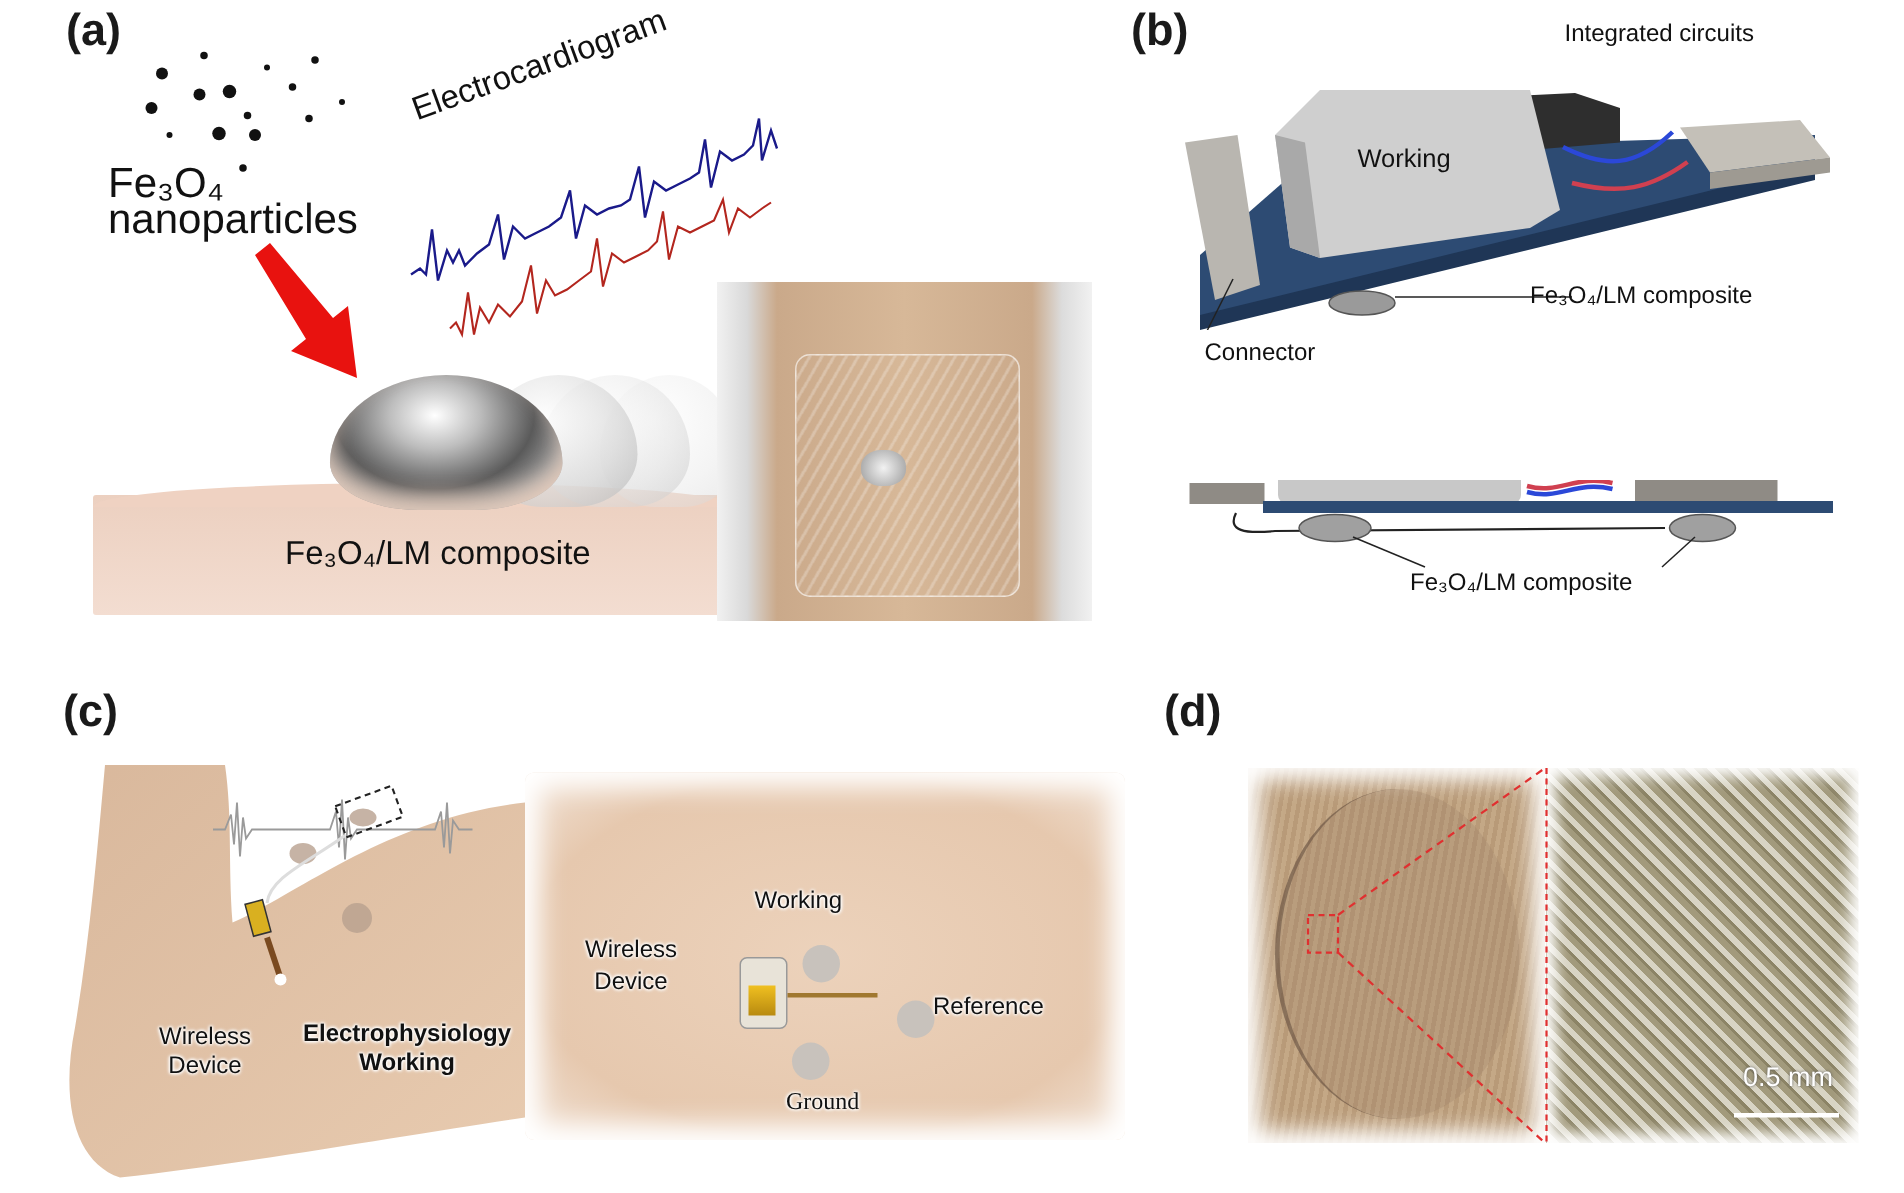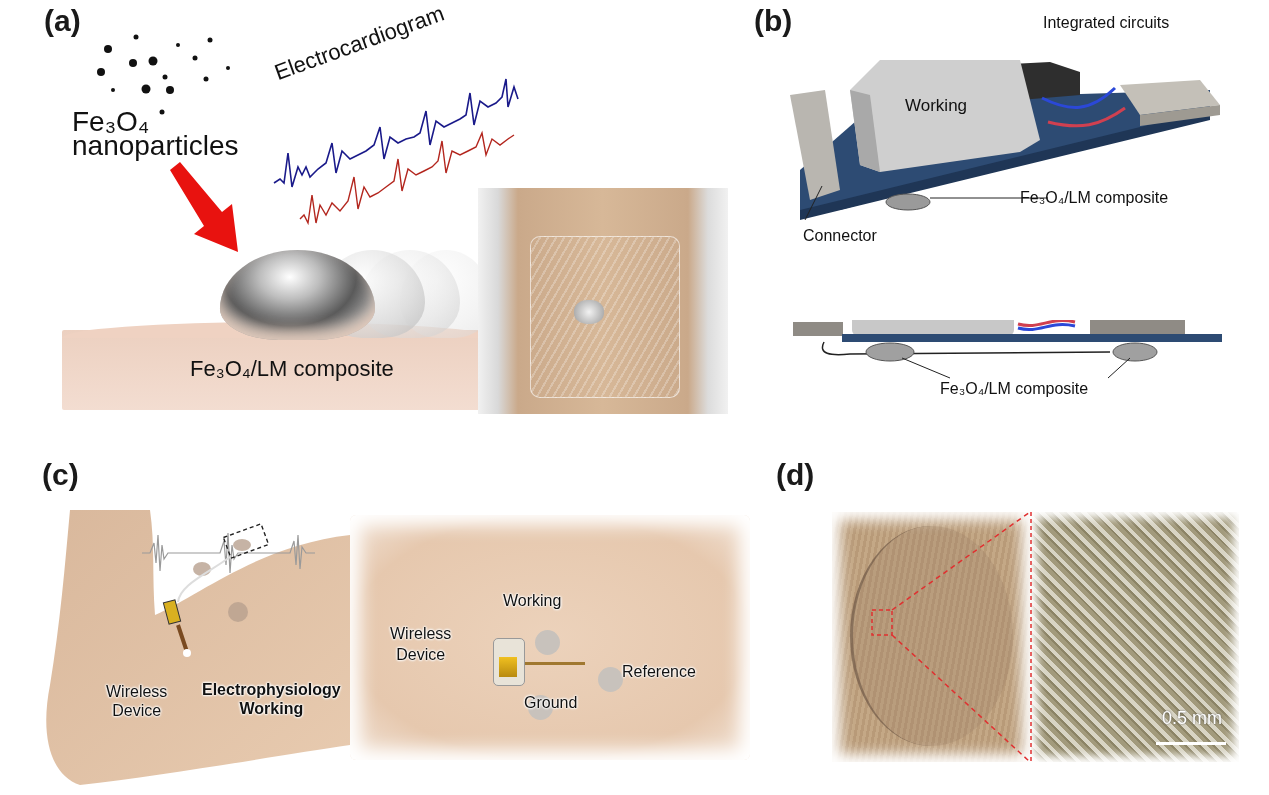--- a/index.html
+++ b/index.html
@@ -159,21 +159,21 @@
     <div class="abs" style="left:185px;top:115px;width:25px;height:25px;border-radius:50%;background:#c8c2bc;"></div>
     <div class="abs" style="left:248px;top:152px;width:25px;height:25px;border-radius:50%;background:#c8c2bc;"></div>
     <div class="abs" style="left:178px;top:180px;width:25px;height:25px;border-radius:50%;background:#c8c2bc;"></div>
   </div>
   <div class="txt-sm halo" style="left:390px;top:623px;text-align:center;line-height:21px;">
     <div>Wireless</div>
     <div>Device</div>
   </div>
   <div class="txt-sm halo" style="left:503px;top:592px;">Working</div>
   <div class="txt-sm halo" style="left:622px;top:663px;">Reference</div>
-  <div class="txt-sm halo" style="left:524px;top:694px;">Ground</div>
+  <div class="txt-sm halo" style="left:524px;top:726px;font-family:Liberation Serif, serif;">Ground</div>
 </div>
 
 <div>
   <div class="panel-label" style="left:776px;top:458px;">(d)</div>
 
   <div class="abs" style="left:832px;top:512px;width:198px;height:250px;background:repeating-linear-gradient(100deg,#b89a78 0 3px,#c4a886 3px 6px);box-shadow:0 0 14px 8px #fff inset;">
     <div class="abs" style="left:18px;top:14px;width:160px;height:220px;border-radius:50%;border-left:3px solid rgba(90,70,55,.5);background:rgba(150,125,100,.25);"></div>
   </div>
 
   <div class="abs" style="left:1031px;top:512px;width:208px;height:250px;background:repeating-linear-gradient(45deg,#8c8466 0 2px,#d8d4c4 2px 6px,#a29a7c 6px 10px),repeating-linear-gradient(-45deg,rgba(120,110,80,.4) 0 2px,rgba(255,255,255,0) 2px 22px);box-shadow:0 0 10px 6px #fff inset;"></div>

